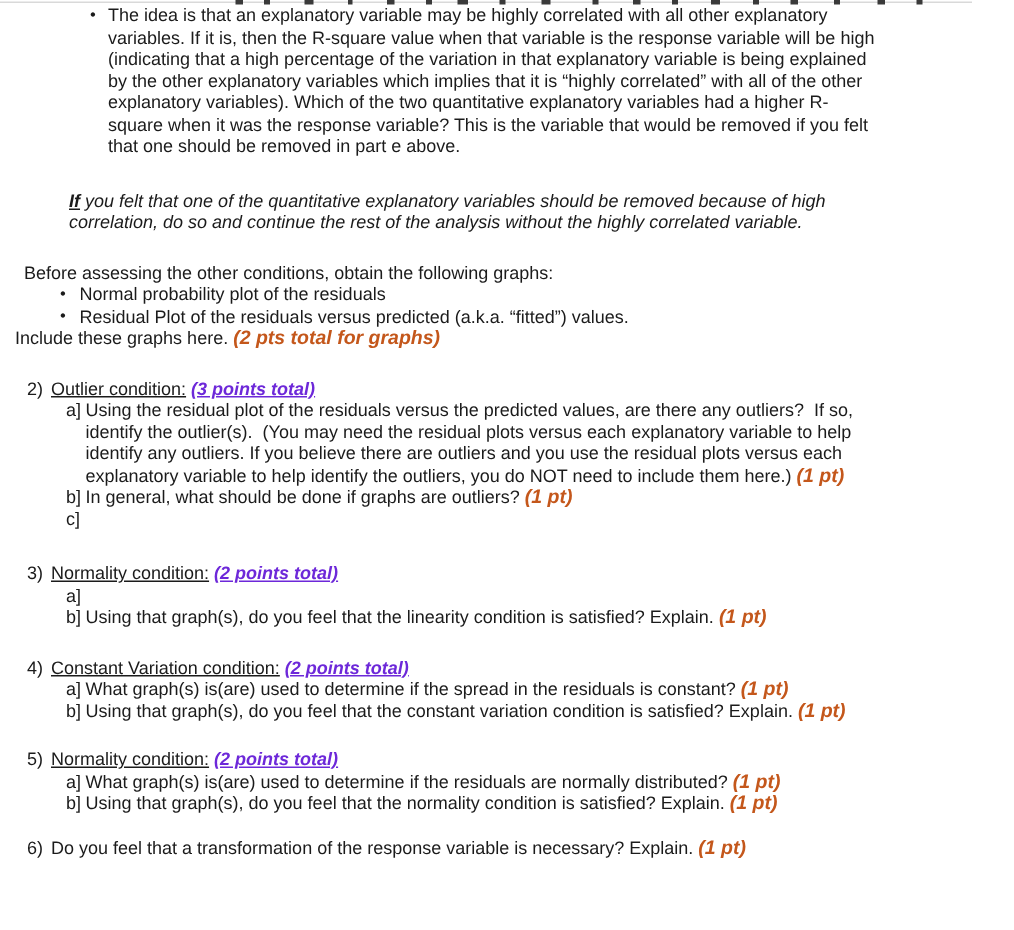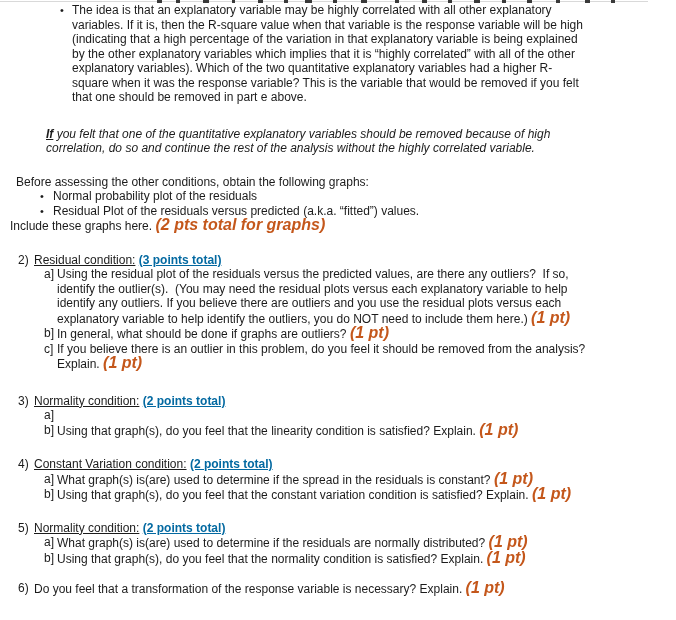--- a/index.html
+++ b/index.html
@@ -17,31 +17,31 @@
   .bullet-para{display:flex;margin:3px 4px 0 60px;}
   .blt{width:12px;flex:0 0 12px;font-size:11px;}
   
   .italic-para{font-style:italic;white-space:pre;margin:22px 0 16px 46px;}
   .lead{font-weight:bold;text-decoration:underline;}
   
   .before-line{margin:19px 0 0 16px;}
   .gbullet{display:flex;margin-left:40px;}
   .gblt{width:13px;flex:0 0 13px;font-size:11px;}
   .include-line{margin-left:10px;white-space:pre;}
-  .tag{color:#c4571b;font-weight:bold;font-style:italic;font-size:16px;}
+  .tag{color:#c4571b;font-weight:bold;font-style:italic;font-size:13px;}
   
   .sec2{margin-top:19px;}
   .sec3{margin-top:22px;}
   .sec4{margin-top:19px;}
   .sec5{margin-top:18px;}
   .sec-head{display:flex;margin-left:18px;}
   .num{width:16px;flex:0 0 16px;}
   .sec-title-wrap{white-space:pre;}
   .sec-title{text-decoration:underline;}
-  .sec-tag{color:#0369a1;font-weight:bold;text-decoration:underline;}
+  .sec-tag{color:#6d28d9;font-weight:bold;font-style:italic;text-decoration:underline;}
   .sub{display:flex;margin-left:44px;}
   .letter{width:13px;flex:0 0 13px;}
   .sub-text{white-space:pre;}
   .final-item{display:flex;margin-top:15px;margin-left:18px;}
 </style>
 </head>
 <body>
 
 <div class="crop-strip">
   <span class="band"></span>
@@ -88,37 +88,35 @@
 <div class="gbullet">
     <span class="gblt">•</span>
     <div>Residual Plot of the residuals versus predicted (a.k.a. “fitted”) values.</div>
   </div>
 
 <div class="include-line"><span>Include these graphs here.</span> <span class="tag">(2 pts total for graphs)</span></div>
 
 <div class="section sec2">
   <div class="sec-head">
       <span class="num">2)</span>
-      <div class="sec-title-wrap"><span class="sec-title">Residual condition:</span> <span class="sec-tag">(3 points total)</span></div>
+      <div class="sec-title-wrap"><span class="sec-title">Outlier condition:</span> <span class="sec-tag">(3 points total)</span></div>
     </div>
   <div class="sub">
       <span class="letter">a]</span>
       <div class="sub-text"><span>Using the residual plot of the residuals versus the predicted values, are there any outliers?  If so,
 identify the outlier(s).  (You may need the residual plots versus each explanatory variable to help
 identify any outliers. If you believe there are outliers and you use the residual plots versus each
 explanatory variable to help identify the outliers, you do NOT need to include them here.)</span> <span class="tag">(1 pt)</span></div>
     </div>
   <div class="sub">
       <span class="letter">b]</span>
       <div class="sub-text"><span>In general, what should be done if graphs are outliers?</span> <span class="tag">(1 pt)</span></div>
     </div>
   <div class="sub">
       <span class="letter">c]</span>
-      <div class="sub-text"><span>If you believe there is an outlier in this problem, do you feel it should be removed from the analysis?
-Explain.</span> <span class="tag">(1 pt)</span></div>
     </div>
 </div>
 
 <div class="section sec3">
   <div class="sec-head">
       <span class="num">3)</span>
       <div class="sec-title-wrap"><span class="sec-title">Normality condition:</span> <span class="sec-tag">(2 points total)</span></div>
     </div>
   <div class="sub">
       <span class="letter">a]</span>

